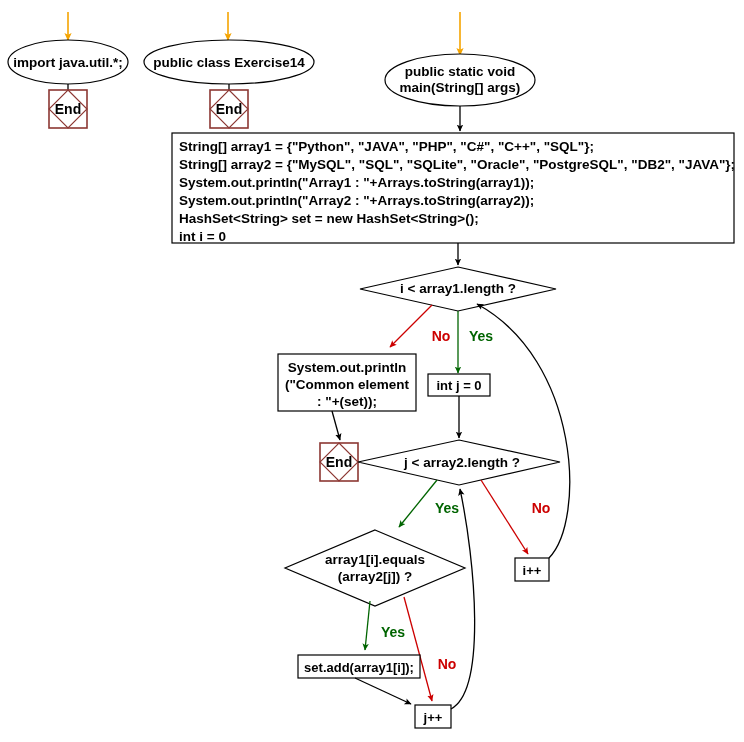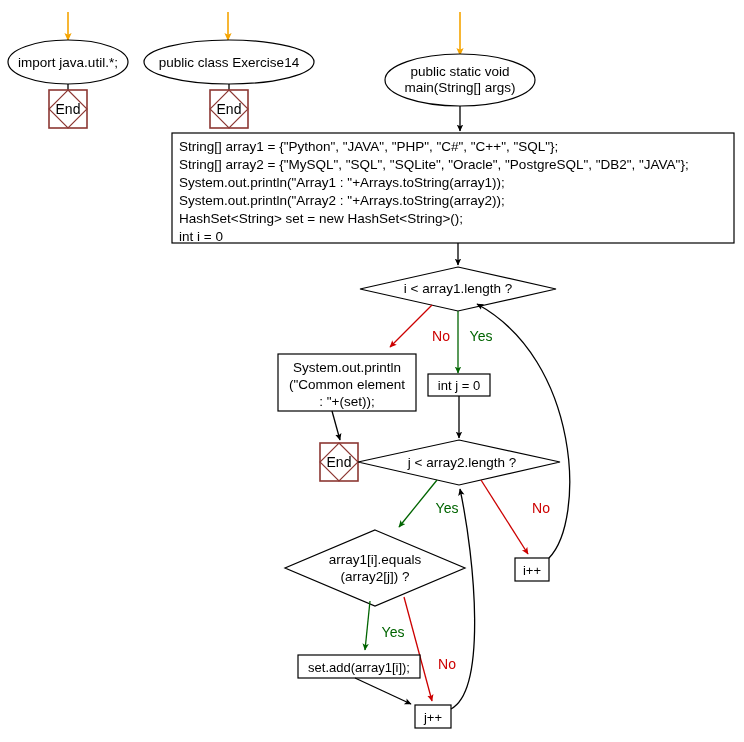--- a/index.html
+++ b/index.html
@@ -10,20 +10,21 @@
   body {
     width: 744px;
     height: 742px;
     font-family: "Liberation Sans", sans-serif;
     overflow: hidden;
   }
   #flowchart-root {
     position: relative;
     width: 744px;
     height: 742px;
+    font-weight: bold;
   }
   svg.chart {
     display: block;
     width: 744px;
     height: 742px;
   }
   .node-shape {
     fill: #ffffff;
     stroke: #000000;
     stroke-width: 1.2;

